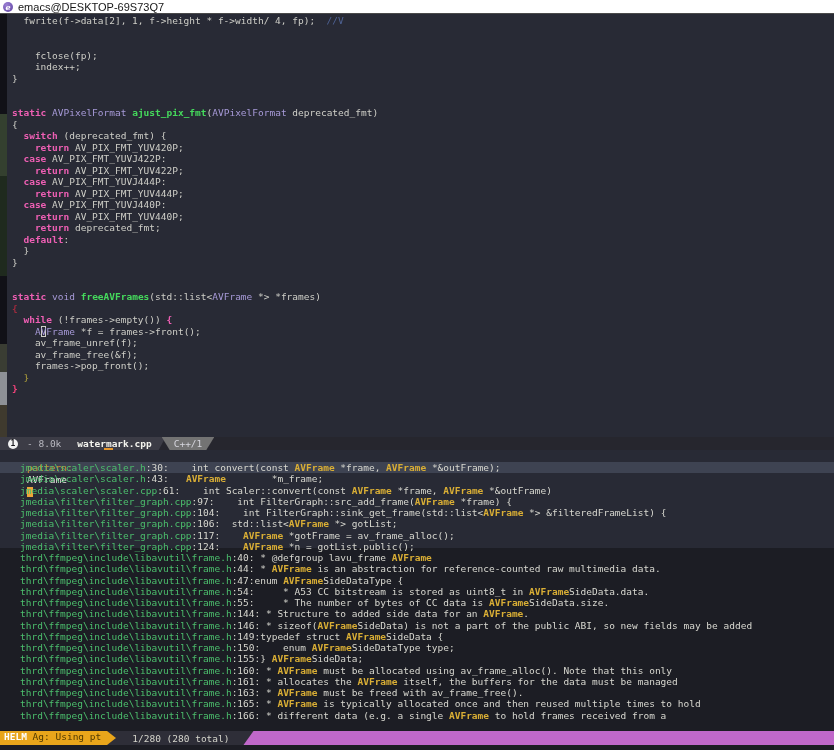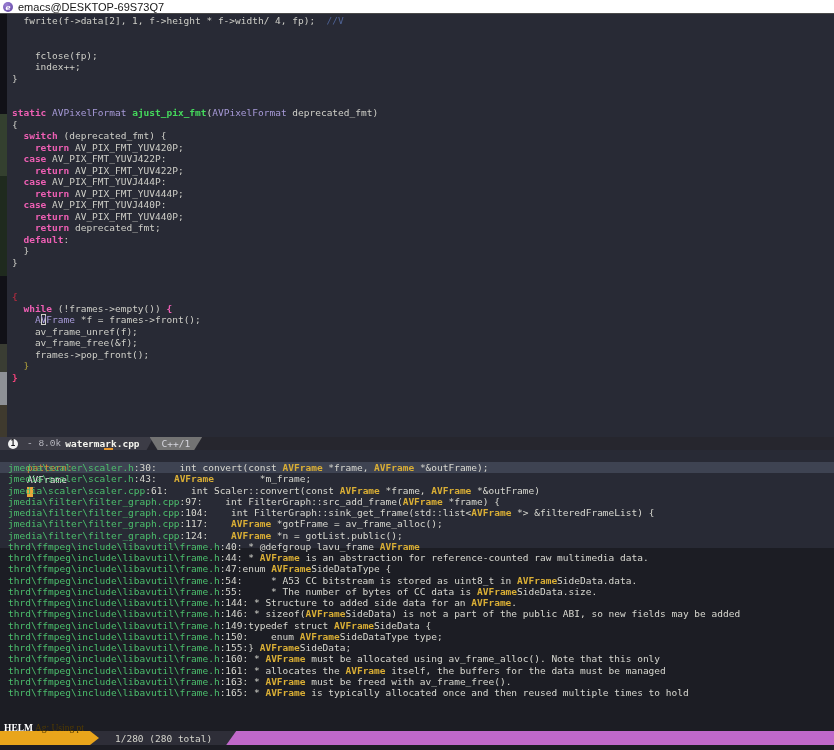--- a/index.html
+++ b/index.html
@@ -24,39 +24,39 @@
   .sg-f{color:#45d95c;font-weight:bold}
   .sg-c{color:#4f6396}
   .sg-r1{color:#9e2b3e;font-weight:bold}
   .sg-r2{color:#f0437a;font-weight:bold}
   .sg-g{color:#b3a33a}
   .sg-cur{color:#a79ad8;box-shadow:inset 0 0 0 1px #cfcfc8;}
   
   .modeline1{height:13px;background:#26262e;display:flex;align-items:center;font-size:9.5px;position:relative;}
   .ml-left{height:13px;background:#3c3c46;display:flex;align-items:center;padding:0 14px 0 8px;clip-path:polygon(0 0,100% 0,calc(100% - 7px) 100%,0 100%);}
   .ml-badge{width:10px;height:10px;border-radius:50%;background:#f2f2f2;color:#17171c;font-size:8px;font-weight:bold;display:inline-flex;align-items:center;justify-content:center;margin-right:9px;}
-  .ml-size{color:#b9b9c1;margin-right:4px;font-family:Liberation Mono, monospace;}
+  .ml-size{color:#b9b9c1;margin-right:16px;}
   .ml-buffer{color:#f4f4ee;font-weight:bold;position:relative;}
   .ml-tick{position:absolute;left:104px;bottom:0;width:9px;height:2px;background:#e8972c;}
   .ml-tab{height:13px;background:#737373;color:#d6d6de;display:flex;align-items:center;padding:0 12px;margin-left:-4px;clip-path:polygon(0 0,100% 0,calc(100% - 8px) 100%,8px 100%);}
   
   .pattern-line{height:12px;line-height:12px;font-size:9.5px;white-space:pre;padding-left:4px;}
   .pattern-label{color:#db8d33;}
   .pattern-value{color:#e8e8e2;}
   .pattern-cursor{display:inline-block;width:6px;height:10px;background:#eda73a;vertical-align:-2px;}
   .results{height:269px;overflow:hidden;}
-  .res-row{height:11.25px;line-height:11.25px;font-size:9.5px;white-space:pre;padding-left:8px;}
+  .res-row{height:11.25px;line-height:11.25px;font-size:9.5px;white-space:pre;padding-left:20px;}
   .res-row.sel{background:#3e4352;}
   .res-path{color:#4cbf6d;}
   .res-num{color:#d8d8d0;}
   .res-code{color:#d8d8d0;}
   .res-match{color:#d9ae35;font-weight:bold;}
   
   .modeline2{height:14px;display:flex;align-items:stretch;background:#2e2e38;font-size:9.5px;}
-  .sb-helm{background:#e9a51b;display:flex;align-items:flex-end;padding:0 6px 12px 4px;white-space:pre;font-family:Liberation Serif, serif;}
+  .sb-helm{background:#e9a51b;display:flex;align-items:flex-start;padding:0 6px 12px 4px;white-space:pre;}
   .sb-helm .sb-mode{color:#ffffff;font-weight:bold;}
   .sb-helm .sb-src{color:#513a00;}
   .sb-arrow{width:0;height:0;border-top:7px solid transparent;border-bottom:7px solid transparent;border-left:9px solid #e9a51b;}
   .sb-pos{color:#d5d5cc;display:flex;align-items:center;padding-left:16px;white-space:pre;}
   .sb-purple{flex:1;margin-left:14px;background:#c068ca;clip-path:polygon(10px 0,100% 0,100% 100%,0 100%);}
   .echo{height:5px;background:#1c1d24;}
 </style>
 </head>
 <body>
 
@@ -93,20 +93,21 @@
         <div class="code-line"><span class="sg-p">  </span><span class="sg-k">case</span><span class="sg-p"> AV_PIX_FMT_YUVJ444P:</span></div>
         <div class="code-line"><span class="sg-p">    </span><span class="sg-k">return</span><span class="sg-p"> AV_PIX_FMT_YUV444P;</span></div>
         <div class="code-line"><span class="sg-p">  </span><span class="sg-k">case</span><span class="sg-p"> AV_PIX_FMT_YUVJ440P:</span></div>
         <div class="code-line"><span class="sg-p">    </span><span class="sg-k">return</span><span class="sg-p"> AV_PIX_FMT_YUV440P;</span></div>
         <div class="code-line"><span class="sg-p">    </span><span class="sg-k">return</span><span class="sg-p"> deprecated_fmt;</span></div>
         <div class="code-line"><span class="sg-p">  </span><span class="sg-k">default</span><span class="sg-p">:</span></div>
         <div class="code-line"><span class="sg-p">  }</span></div>
         <div class="code-line"><span class="sg-p">}</span></div>
         <div class="code-line"></div>
         <div class="code-line"></div>
+        <div class="code-line"><span class="sg-k">static</span><span class="sg-p"> </span><span class="sg-t">void</span><span class="sg-p"> </span><span class="sg-f">freeAVFrames</span><span class="sg-p">(std::list&lt;</span><span class="sg-t">AVFrame</span><span class="sg-p"> *&gt; *frames)</span></div>
         <div class="code-line"><span class="sg-r1">{</span></div>
         <div class="code-line"><span class="sg-p">  </span><span class="sg-k">while</span><span class="sg-p"> (!frames-&gt;empty()) </span><span class="sg-k">{</span></div>
         <div class="code-line"><span class="sg-p">    </span><span class="sg-t">A</span><span class="sg-cur">V</span><span class="sg-t">Frame</span><span class="sg-p"> *f = frames-&gt;front();</span></div>
         <div class="code-line"><span class="sg-p">    av_frame_unref(f);</span></div>
         <div class="code-line"><span class="sg-p">    av_frame_free(&amp;f);</span></div>
         <div class="code-line"><span class="sg-p">    frames-&gt;pop_front();</span></div>
         <div class="code-line"><span class="sg-g">  }</span></div>
         <div class="code-line"><span class="sg-r2">}</span></div>
       </div>
   </div>
@@ -126,36 +127,38 @@
     <span class="pattern-value">AVFrame</span>
     <span class="pattern-cursor"></span>
   </div>
 
   <div class="results" id="results">
       <div class="res-row sel"><span class="res-path">jmedia\scaler\scaler.h</span><span class="res-num">:30:</span><span class="res-code">    int convert(const </span><span class="res-match">AVFrame</span><span class="res-code"> *frame, </span><span class="res-match">AVFrame</span><span class="res-code"> *&amp;outFrame);</span></div>
       <div class="res-row"><span class="res-path">jmedia\scaler\scaler.h</span><span class="res-num">:43:</span><span class="res-code">   </span><span class="res-match">AVFrame</span><span class="res-code">        *m_frame;</span></div>
       <div class="res-row"><span class="res-path">jmedia\scaler\scaler.cpp</span><span class="res-num">:61:</span><span class="res-code">    int Scaler::convert(const </span><span class="res-match">AVFrame</span><span class="res-code"> *frame, </span><span class="res-match">AVFrame</span><span class="res-code"> *&amp;outFrame)</span></div>
       <div class="res-row"><span class="res-path">jmedia\filter\filter_graph.cpp</span><span class="res-num">:97:</span><span class="res-code">    int FilterGraph::src_add_frame(</span><span class="res-match">AVFrame</span><span class="res-code"> *frame) {</span></div>
       <div class="res-row"><span class="res-path">jmedia\filter\filter_graph.cpp</span><span class="res-num">:104:</span><span class="res-code">    int FilterGraph::sink_get_frame(std::list&lt;</span><span class="res-match">AVFrame</span><span class="res-code"> *&gt; &amp;filteredFrameList) {</span></div>
+      <div class="res-row"><span class="res-path">jmedia\filter\filter_graph.cpp</span><span class="res-num">:106:</span><span class="res-code">  std::list&lt;</span><span class="res-match">AVFrame</span><span class="res-code"> *&gt; gotList;</span></div>
       <div class="res-row"><span class="res-path">jmedia\filter\filter_graph.cpp</span><span class="res-num">:117:</span><span class="res-code">    </span><span class="res-match">AVFrame</span><span class="res-code"> *gotFrame = av_frame_alloc();</span></div>
       <div class="res-row"><span class="res-path">jmedia\filter\filter_graph.cpp</span><span class="res-num">:124:</span><span class="res-code">    </span><span class="res-match">AVFrame</span><span class="res-code"> *n = gotList.public();</span></div>
       <div class="res-row"><span class="res-path">thrd\ffmpeg\include\libavutil\frame.h</span><span class="res-num">:40:</span><span class="res-code"> * @defgroup lavu_frame </span><span class="res-match">AVFrame</span></div>
       <div class="res-row"><span class="res-path">thrd\ffmpeg\include\libavutil\frame.h</span><span class="res-num">:44:</span><span class="res-code"> * </span><span class="res-match">AVFrame</span><span class="res-code"> is an abstraction for reference-counted raw multimedia data.</span></div>
       <div class="res-row"><span class="res-path">thrd\ffmpeg\include\libavutil\frame.h</span><span class="res-num">:47:</span><span class="res-code">enum </span><span class="res-match">AVFrame</span><span class="res-code">SideDataType {</span></div>
       <div class="res-row"><span class="res-path">thrd\ffmpeg\include\libavutil\frame.h</span><span class="res-num">:54:</span><span class="res-code">     * A53 CC bitstream is stored as uint8_t in </span><span class="res-match">AVFrame</span><span class="res-code">SideData.data.</span></div>
       <div class="res-row"><span class="res-path">thrd\ffmpeg\include\libavutil\frame.h</span><span class="res-num">:55:</span><span class="res-code">     * The number of bytes of CC data is </span><span class="res-match">AVFrame</span><span class="res-code">SideData.size.</span></div>
       <div class="res-row"><span class="res-path">thrd\ffmpeg\include\libavutil\frame.h</span><span class="res-num">:144:</span><span class="res-code"> * Structure to added side data for an </span><span class="res-match">AVFrame</span><span class="res-code">.</span></div>
       <div class="res-row"><span class="res-path">thrd\ffmpeg\include\libavutil\frame.h</span><span class="res-num">:146:</span><span class="res-code"> * sizeof(</span><span class="res-match">AVFrame</span><span class="res-code">SideData) is not a part of the public ABI, so new fields may be added</span></div>
       <div class="res-row"><span class="res-path">thrd\ffmpeg\include\libavutil\frame.h</span><span class="res-num">:149:</span><span class="res-code">typedef struct </span><span class="res-match">AVFrame</span><span class="res-code">SideData {</span></div>
       <div class="res-row"><span class="res-path">thrd\ffmpeg\include\libavutil\frame.h</span><span class="res-num">:150:</span><span class="res-code">    enum </span><span class="res-match">AVFrame</span><span class="res-code">SideDataType type;</span></div>
       <div class="res-row"><span class="res-path">thrd\ffmpeg\include\libavutil\frame.h</span><span class="res-num">:155:</span><span class="res-code">} </span><span class="res-match">AVFrame</span><span class="res-code">SideData;</span></div>
       <div class="res-row"><span class="res-path">thrd\ffmpeg\include\libavutil\frame.h</span><span class="res-num">:160:</span><span class="res-code"> * </span><span class="res-match">AVFrame</span><span class="res-code"> must be allocated using av_frame_alloc(). Note that this only</span></div>
       <div class="res-row"><span class="res-path">thrd\ffmpeg\include\libavutil\frame.h</span><span class="res-num">:161:</span><span class="res-code"> * allocates the </span><span class="res-match">AVFrame</span><span class="res-code"> itself, the buffers for the data must be managed</span></div>
       <div class="res-row"><span class="res-path">thrd\ffmpeg\include\libavutil\frame.h</span><span class="res-num">:163:</span><span class="res-code"> * </span><span class="res-match">AVFrame</span><span class="res-code"> must be freed with av_frame_free().</span></div>
       <div class="res-row"><span class="res-path">thrd\ffmpeg\include\libavutil\frame.h</span><span class="res-num">:165:</span><span class="res-code"> * </span><span class="res-match">AVFrame</span><span class="res-code"> is typically allocated once and then reused multiple times to hold</span></div>
+      <div class="res-row"><span class="res-path">thrd\ffmpeg\include\libavutil\frame.h</span><span class="res-num">:166:</span><span class="res-code"> * different data (e.g. a single </span><span class="res-match">AVFrame</span><span class="res-code"> to hold frames received from a</span></div>
     </div>
 
   <div class="modeline2">
     <div class="sb-helm"><span class="sb-mode">HELM</span><span class="sb-src"> Ag: Using pt</span></div>
     <div class="sb-arrow"></div>
     <div class="sb-pos">1/280 (280 total)</div>
     <div class="sb-purple"></div>
   </div>
 
   <div class="echo"></div>

